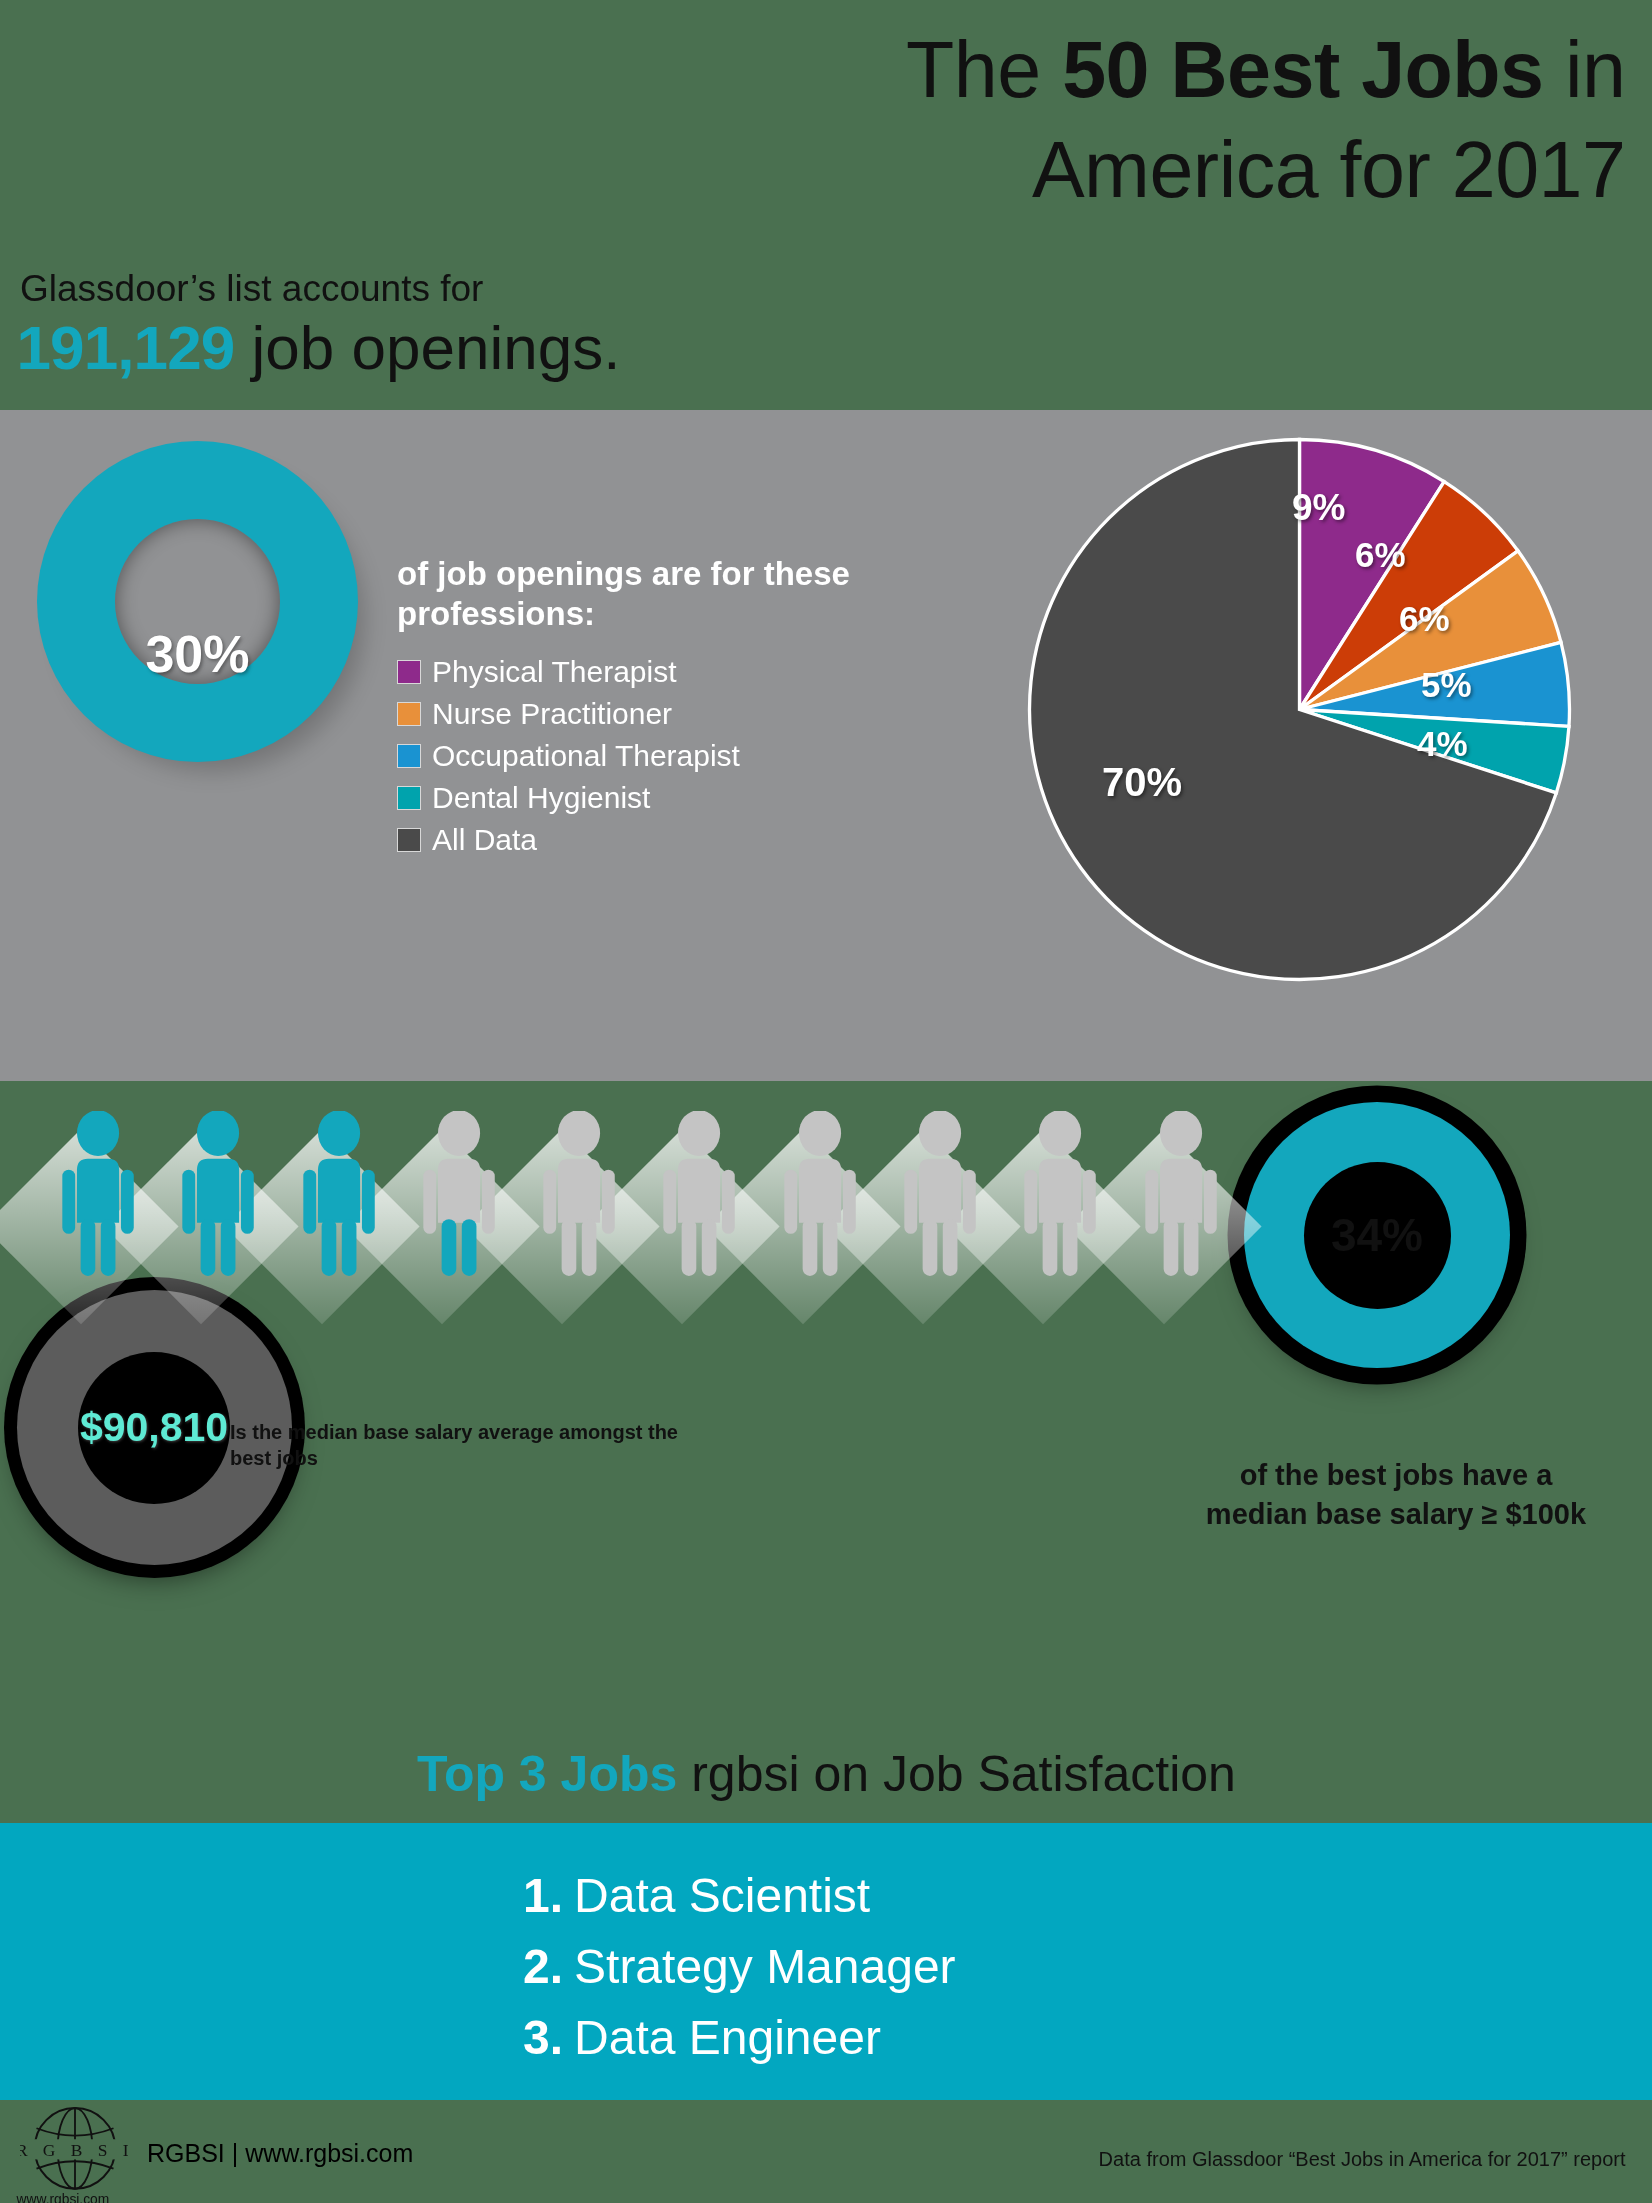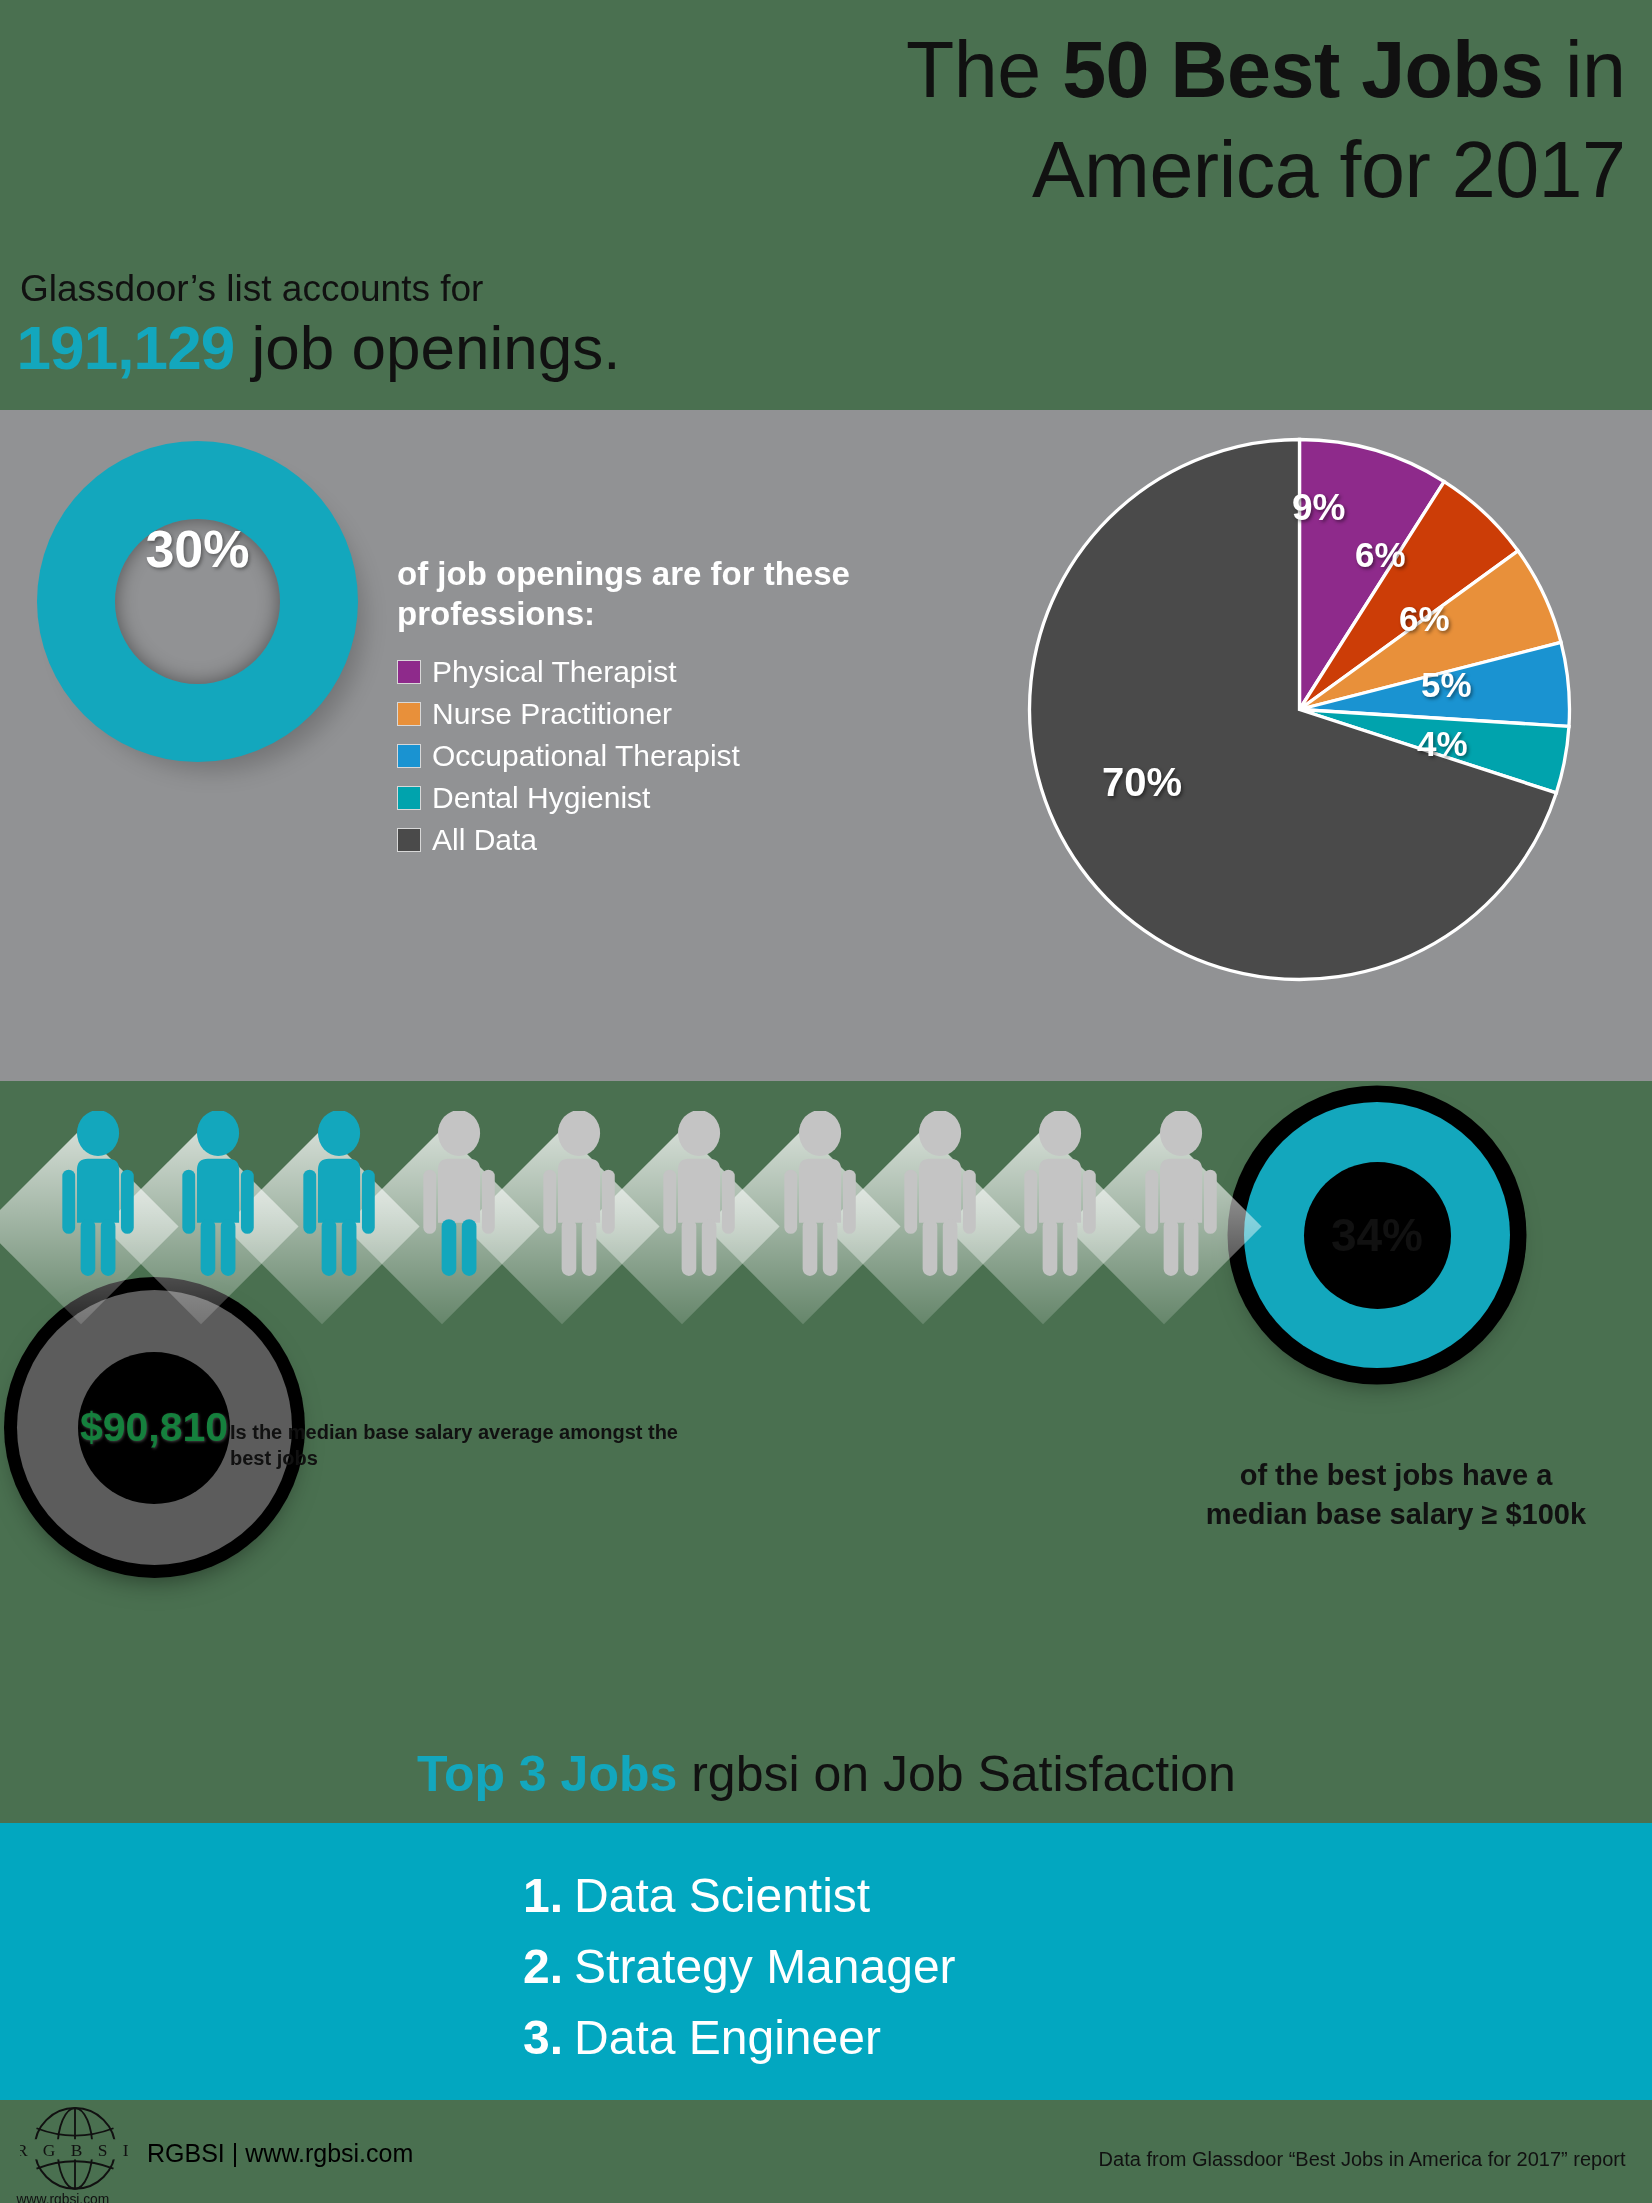--- a/index.html
+++ b/index.html
@@ -50,21 +50,21 @@
   #donut30 {
     position:absolute; left:0; top:0; width:321px; height:321px;
     border-radius:50%;
     background:#13a7bd;
     display:flex; align-items:center; justify-content:center;
   }
   #donut30 .hole {
     width:165px; height:165px; border-radius:50%;
     background:#919294;
     box-shadow:inset 0 0 20px rgba(0,0,0,.45);
-    display:flex; align-items:flex-start; justify-content:center;
+    display:flex; align-items:flex-end; justify-content:center;
   }
   #donut30 .hole span {
     font-size:52px; font-weight:bold; color:#fff;
     text-shadow:1.8px 1.8px 3.7px rgba(0,0,0,.35);
   }
 
   #legendblock { position:absolute; left:397px; top:554px; width:514px; }
   #legendhead {
     font-size:33px; font-weight:bold; color:#fff; line-height:1.2;
     margin-bottom:24px;
@@ -102,21 +102,21 @@
     position:absolute; left:0; top:0; width:275px; height:275px; border-radius:50%;
     background:#5c5c5c;
     box-shadow:0 0 0 13px #000, 0 13px 27.5px rgba(0,0,0,.55);
     display:flex; align-items:center; justify-content:center;
   }
   #donutsal .hole {
     width:152px; height:152px; border-radius:50%; background:#000;
     display:flex; align-items:center; justify-content:center;
   }
   #donutsal .hole span {
-    font-size:41px; font-weight:bold; color:#15803d;
+    font-size:41px; font-weight:bold; color:#5eead4;
     text-shadow:0.9px 0.9px 2.8px rgba(255,255,255,.25);
   }
   #salarytext {
     position:absolute; left:230px; top:1419px;
     font-size:20px; font-weight:bold; color:#111; line-height:1.32;
     width:459px;
   }
 
   #donut34 { position:absolute; left:1244px; top:1102px; width:285px; height:285px; }
   #donut34 .ring {

